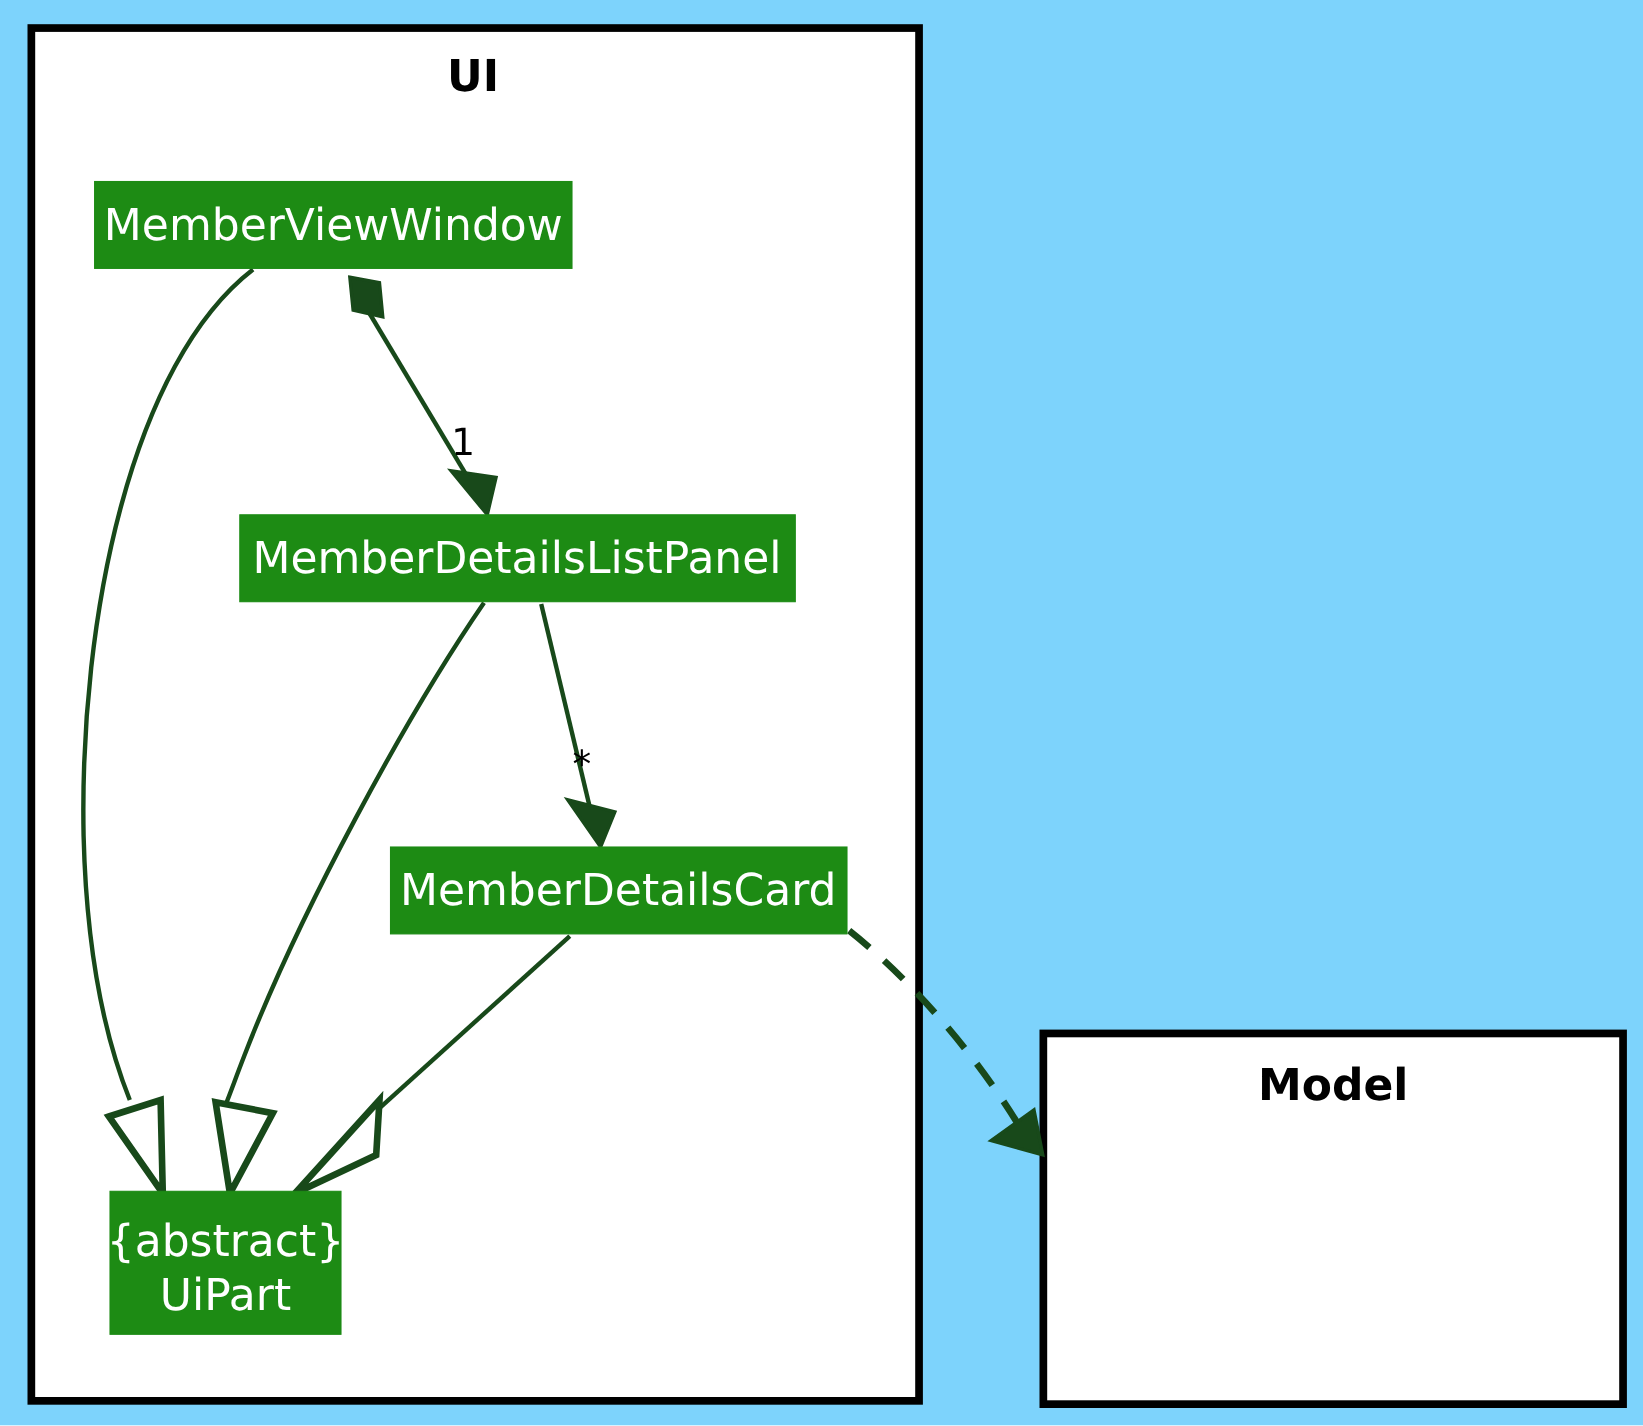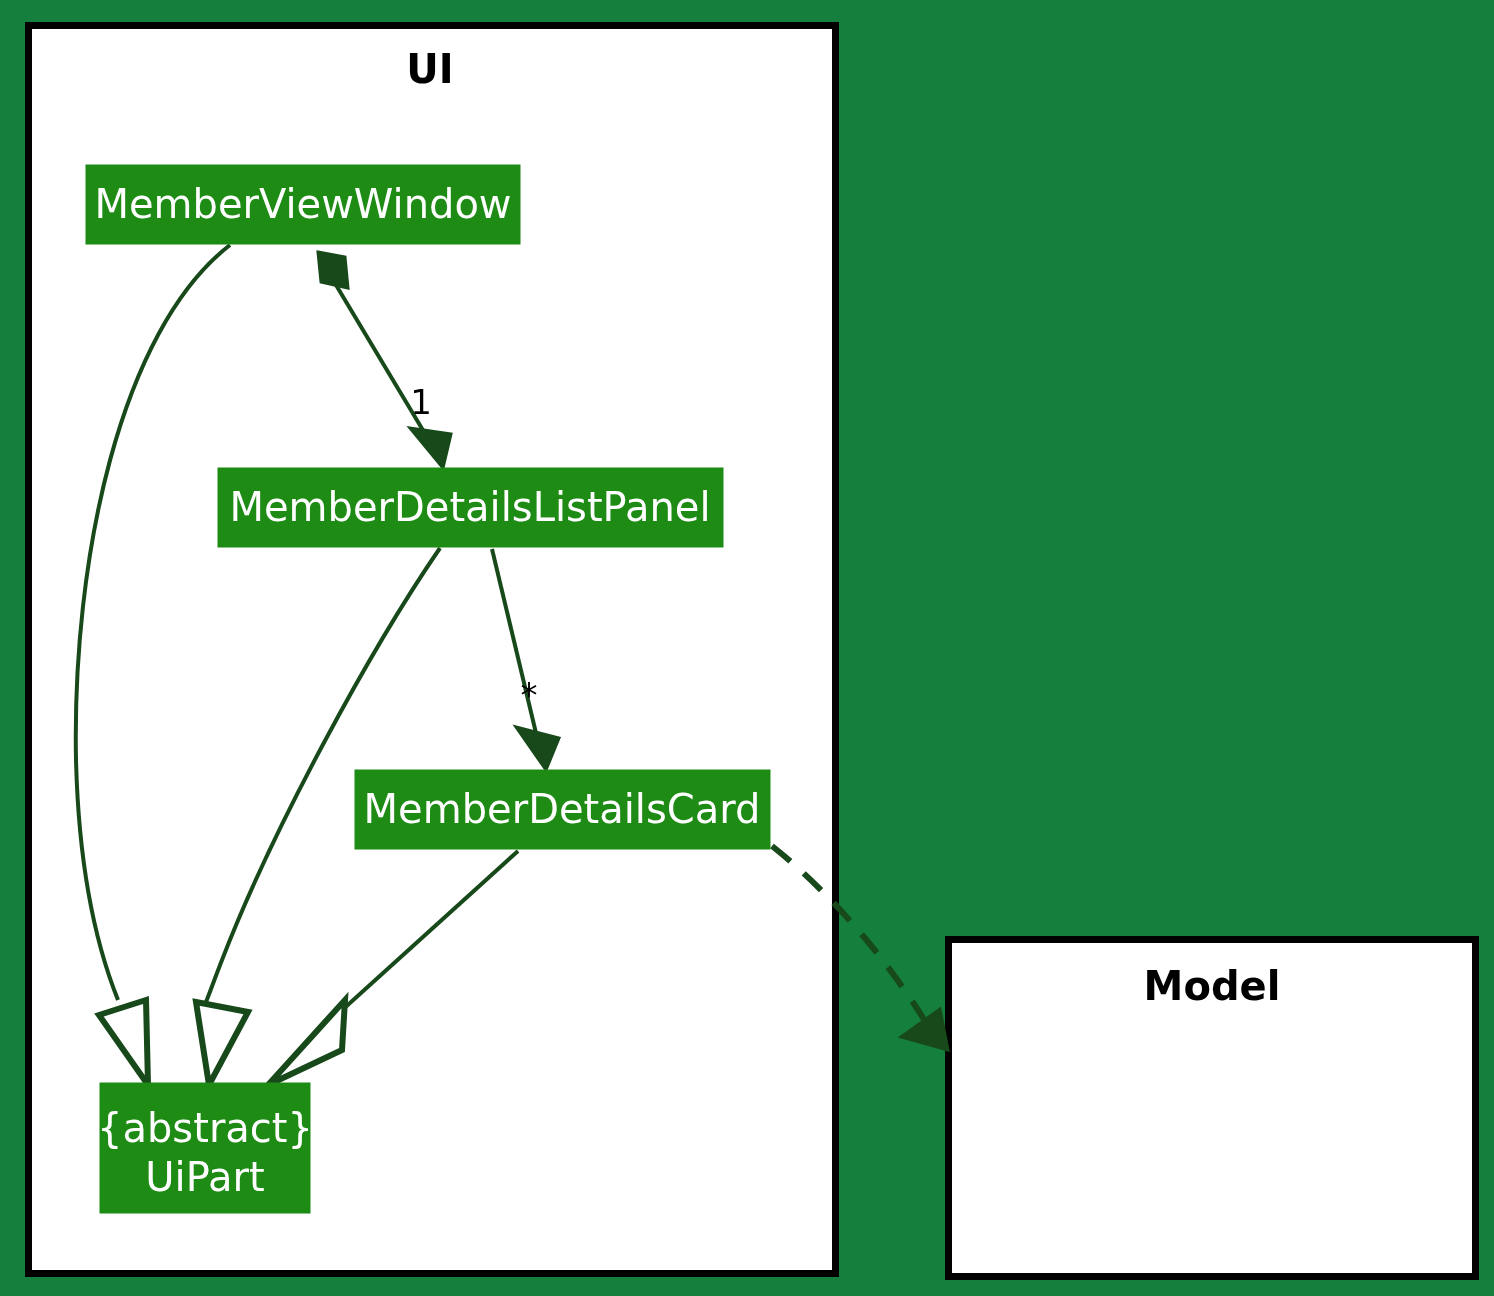--- a/index.html
+++ b/index.html
@@ -4,21 +4,21 @@
 <style>
   html, body {
     margin: 0;
     padding: 0;
     background: #ffffff;
   }
   #canvas {
     position: relative;
     width: 1494px;
     height: 1296px;
-    background: #15803d;
+    background: #7dd3fc;
     overflow: hidden;
     font-family: "DejaVu Sans", sans-serif;
   }
   svg.layer {
     position: absolute;
     left: 0;
     top: 0;
     width: 1494px;
     height: 1296px;
   }

